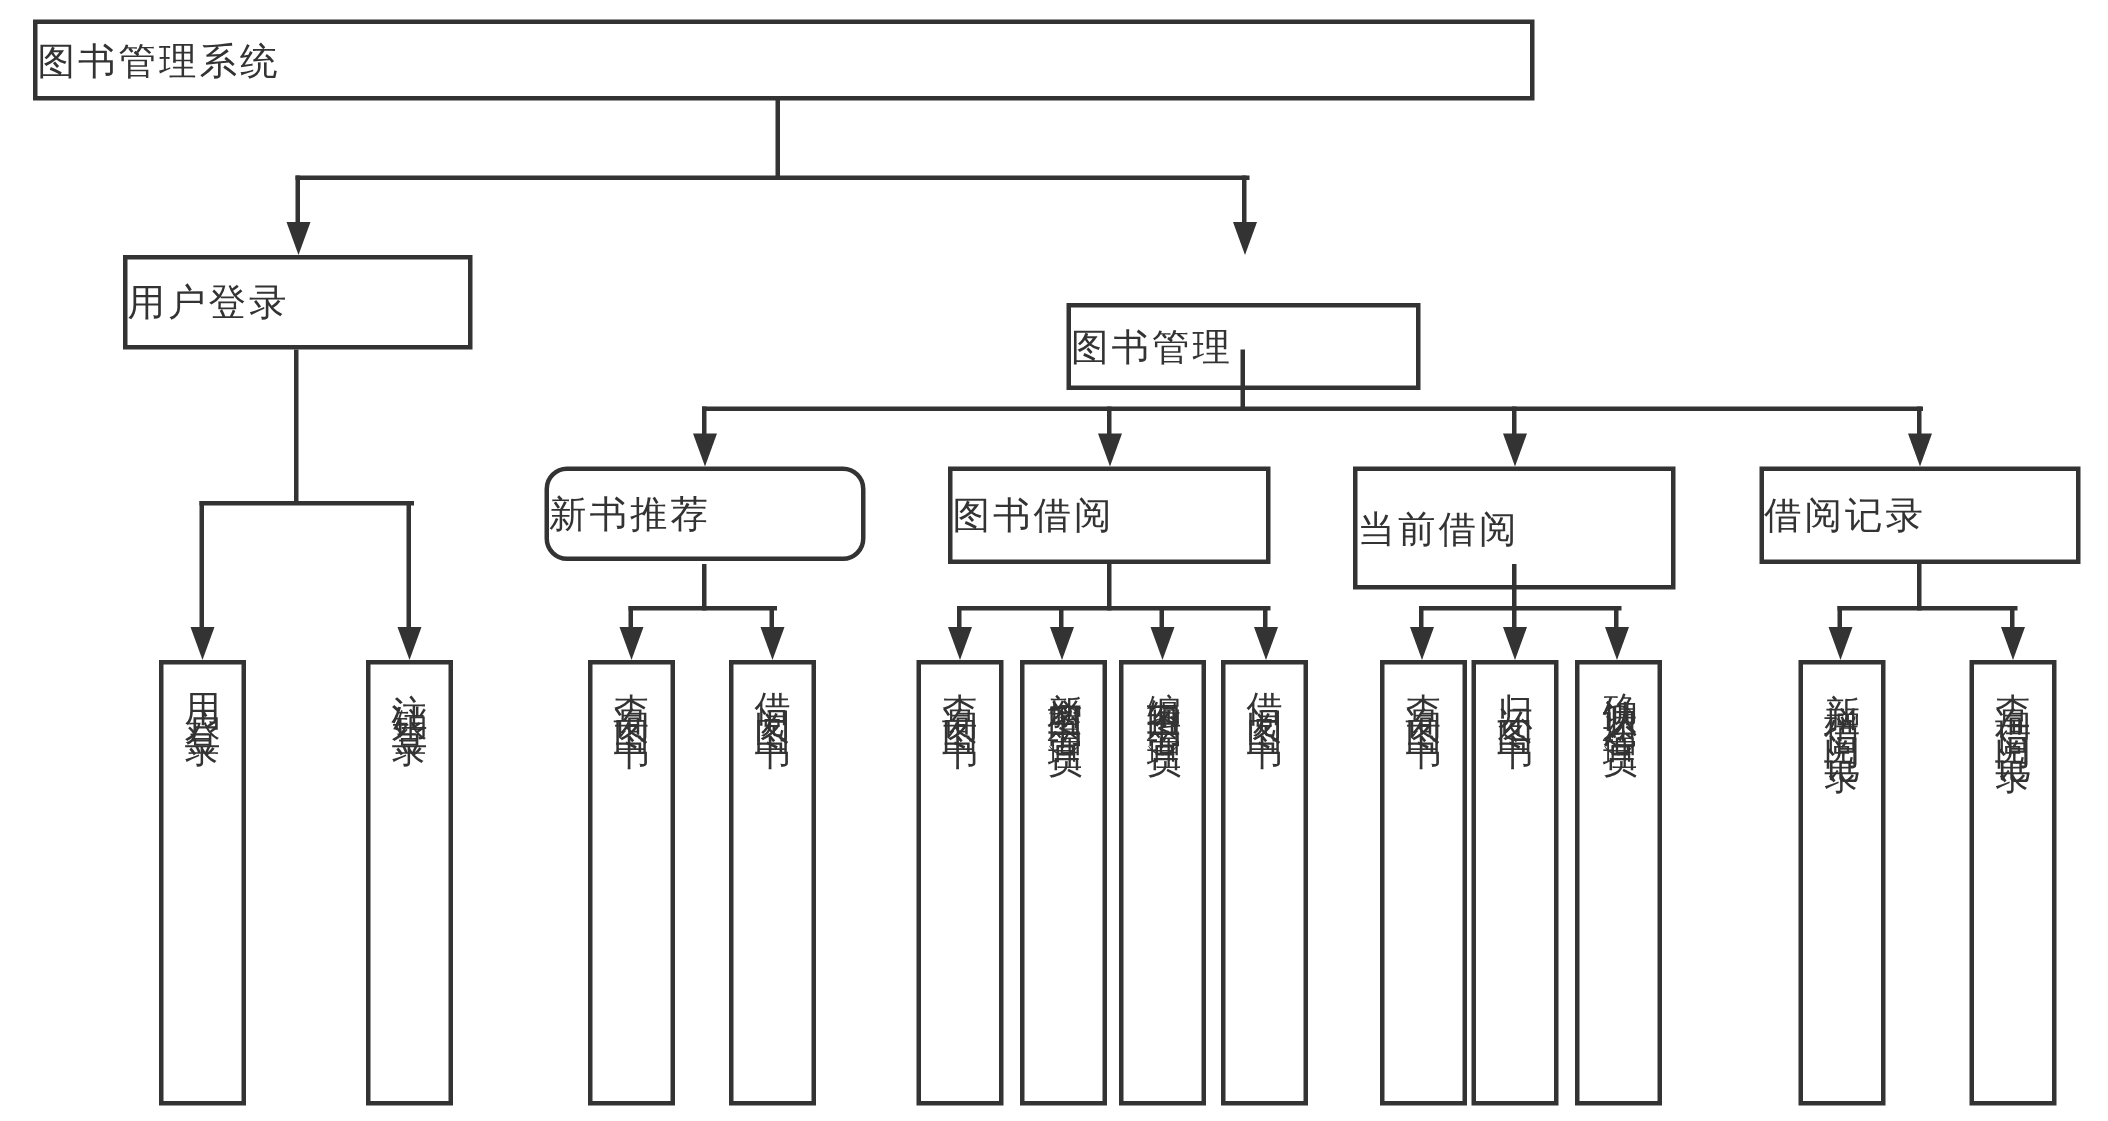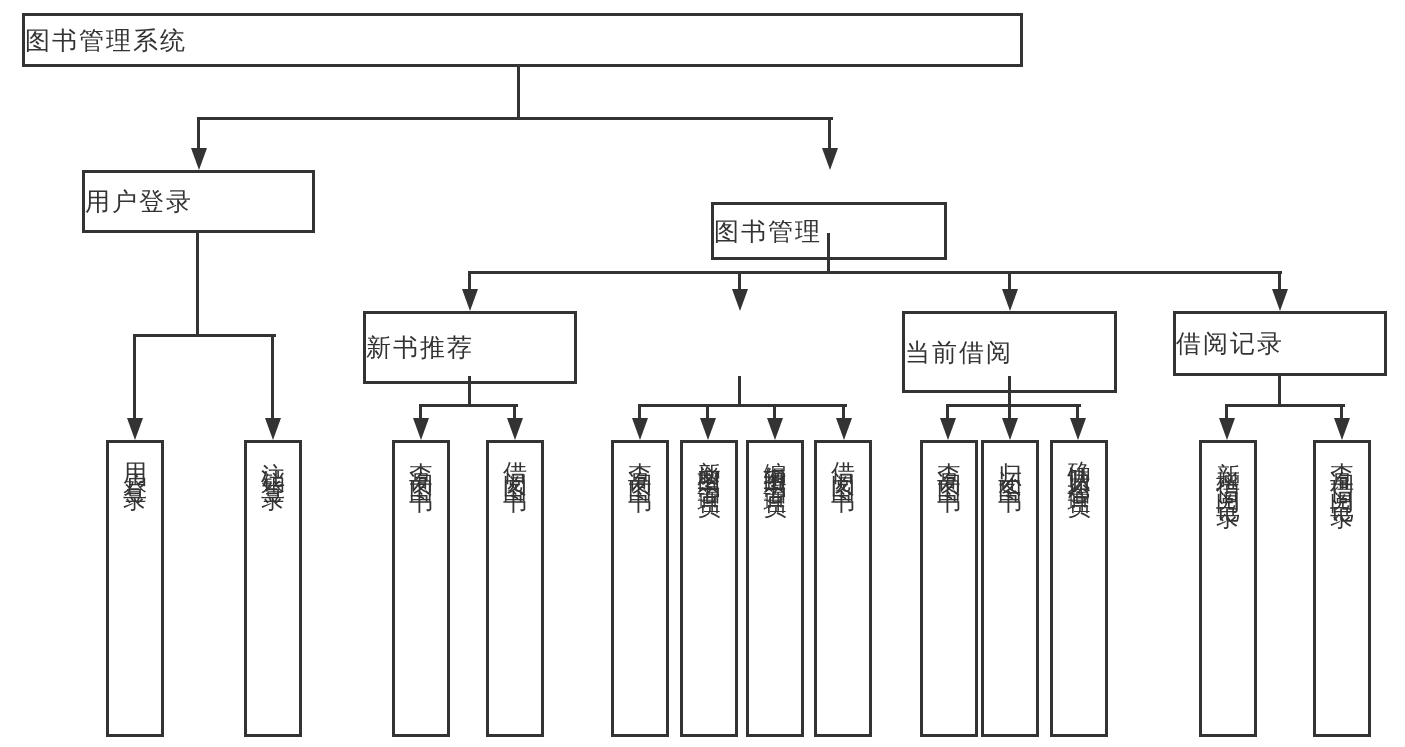--- a/index.html
+++ b/index.html
@@ -87,22 +87,25 @@
   <div class="line" style="left:468px;top:271px;width:814px;height:3px;"></div>
   <div class="line" style="left:468px;top:271px;width:3px;height:24px;"></div>
   <div class="line" style="left:738px;top:271px;width:3px;height:24px;"></div>
   <div class="line" style="left:1008px;top:271px;width:3px;height:24px;"></div>
   <div class="line" style="left:1278px;top:271px;width:3px;height:24px;"></div>
   <div class="arrow" style="left:462px;top:289px;"></div>
   <div class="arrow" style="left:732px;top:289px;"></div>
   <div class="arrow" style="left:1002px;top:289px;"></div>
   <div class="arrow" style="left:1272px;top:289px;"></div>
 
-  <div class="box hbox" style="left:363px;top:311px;width:214px;height:73px;">
+  <div class="box hbox" style="left:363px;top:311px;width:214px;height:63px;border-radius:15px;">
       <span>新书推荐</span>
+    </div>
+  <div class="box hbox" style="left:632px;top:311px;width:215px;height:65px;">
+      <span>图书借阅</span>
     </div>
   <div class="box hbox" style="left:902px;top:311px;width:215px;height:82px;">
       <span>当前借阅</span>
     </div>
   <div class="box hbox" style="left:1173px;top:311px;width:214px;height:65px;">
       <span>借阅记录</span>
     </div>
 
   <div class="line" style="left:468px;top:376px;width:3px;height:31px;"></div>
   <div class="line" style="left:419px;top:404px;width:99px;height:3px;"></div>

